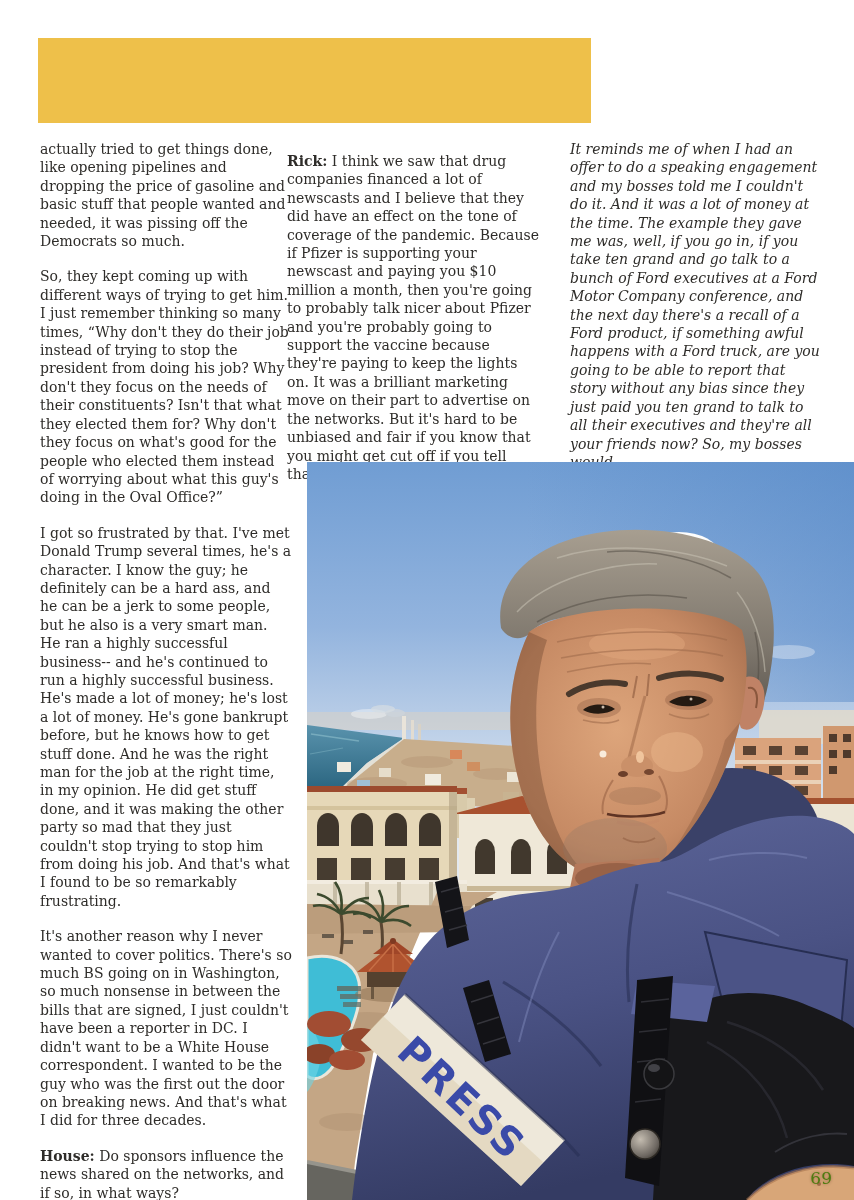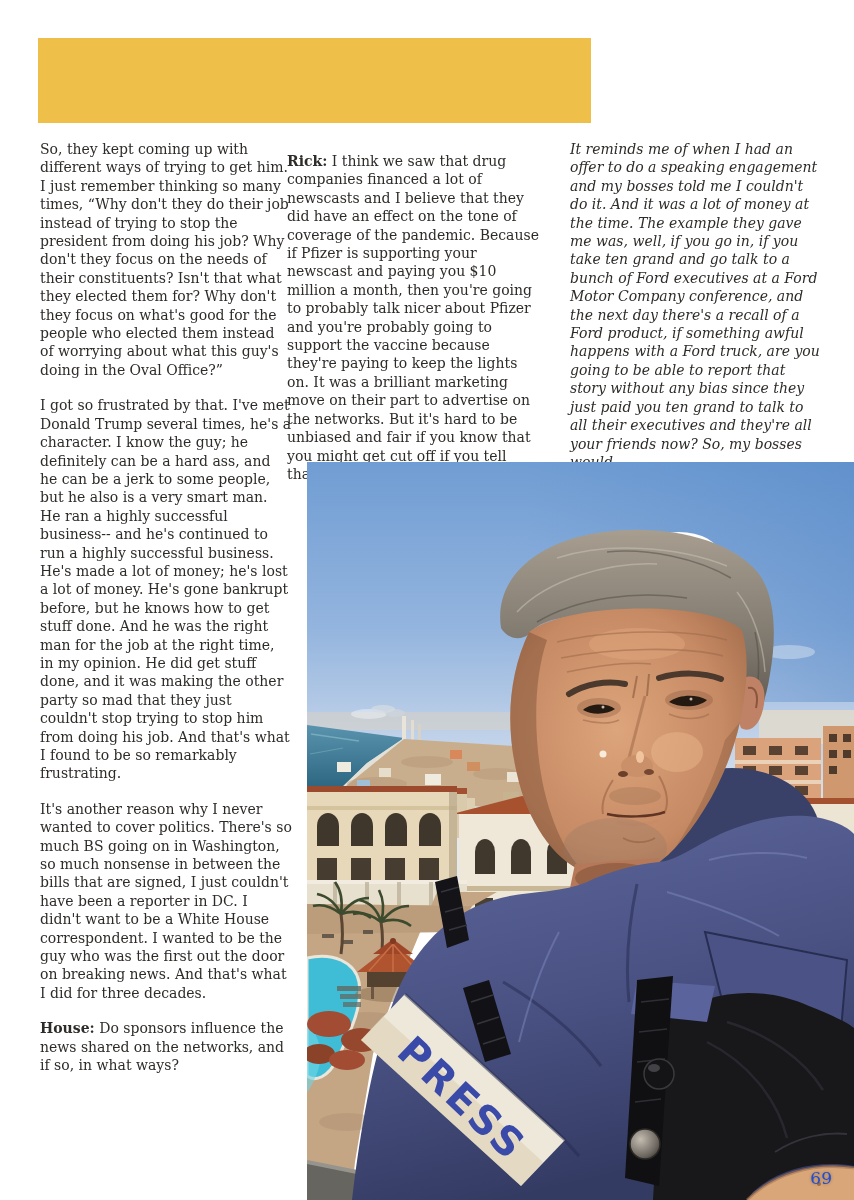--- a/index.html
+++ b/index.html
@@ -8,31 +8,32 @@
   .banner{position:absolute;left:38px;top:38px;width:553px;height:85px;}
   .col{position:absolute;top:140px;width:252px;color:#2e2c29;font-size:14px;line-height:18.4px;
        letter-spacing:0;}
   .col p{margin:0 0 17px 0;}
   .col b{font-weight:bold;}
   #col-left{left:40px;}
   #col-mid{left:287px;margin-top:12px;}
   #col-right{left:570px;font-style:italic;}
   .photo{position:absolute;left:307px;top:462px;width:547px;height:738px;overflow:hidden;}
   .photo svg{display:block;width:547px;height:738px;}
-  .pagenum{position:absolute;right:22px;bottom:12px;color:#1d4ed8;font-size:17px;
+  .pagenum{position:absolute;right:22px;bottom:12px;color:#4d7c0f;font-size:17px;
            font-family:"DejaVu Serif",serif;text-shadow:0 0 3px rgba(60,40,20,.45);text-align:right;}
 </style>
 </head>
 <body>
 
 <div class="page">
 
   <div class="banner" style="background: rgb(238, 192, 74);"></div>
 
   <div class="col" id="col-left">
+      <p>actually tried to get things done, like opening pipelines and dropping the price of gasoline and basic stuff that people wanted and needed, it was pissing off the Democrats so much.</p>
       <p>So, they kept coming up with different ways of trying to get him. I just remember thinking so many times, “Why don't they do their job instead of trying to stop the president from doing his job? Why don't they focus on the needs of their constituents? Isn't that what they elected them for? Why don't they focus on what's good for the people who elected them instead of worrying about what this guy's doing in the Oval Office?”</p>
       <p>I got so frustrated by that. I've met Donald Trump several times, he's a character. I know the guy; he definitely can be a hard ass, and he can be a jerk to some people, but he also is a very smart man. He ran a highly successful business-- and he's continued to run a highly successful business. He's made a lot of money; he's lost a lot of money. He's gone bankrupt before, but he knows how to get stuff done. And he was the right man for the job at the right time, in my opinion. He did get stuff done, and it was making the other party so mad that they just couldn't stop trying to stop him from doing his job. And that's what I found to be so remarkably frustrating.</p>
       <p>It's another reason why I never wanted to cover politics. There's so much BS going on in Washington, so much nonsense in between the bills that are signed, I just couldn't have been a reporter in DC. I didn't want to be a White House correspondent. I wanted to be the guy who was the first out the door on breaking news. And that's what I did for three decades.</p>
       <p><b>House:</b> Do sponsors influence the news shared on the networks, and if so, in what ways?</p>
     </div>
   <div class="col" id="col-mid">
       <p><b>Rick:</b> I think we saw that drug companies financed a lot of newscasts and I believe that they did have an effect on the tone of coverage of the pandemic. Because if Pfizer is supporting your newscast and paying you $10 million a month, then you're going to probably talk nicer about Pfizer and you're probably going to support the vaccine because they're paying to keep the lights on. It was a brilliant marketing move on their part to advertise on the networks. But it's hard to be unbiased and fair if you know that you might get cut off if you tell that story.</p>
     </div>
   <div class="col" id="col-right">
       <p>It reminds me of when I had an offer to do a speaking engagement and my bosses told me I couldn't do it. And it was a lot of money at the time. The example they gave me was, well, if you go in, if you take ten grand and go talk to a bunch of Ford executives at a Ford Motor Company conference, and the next day there's a recall of a Ford product, if something awful happens with a Ford truck, are you going to be able to report that story without any bias since they just paid you ten grand to talk to all their executives and they're all your friends now? So, my bosses would</p>

